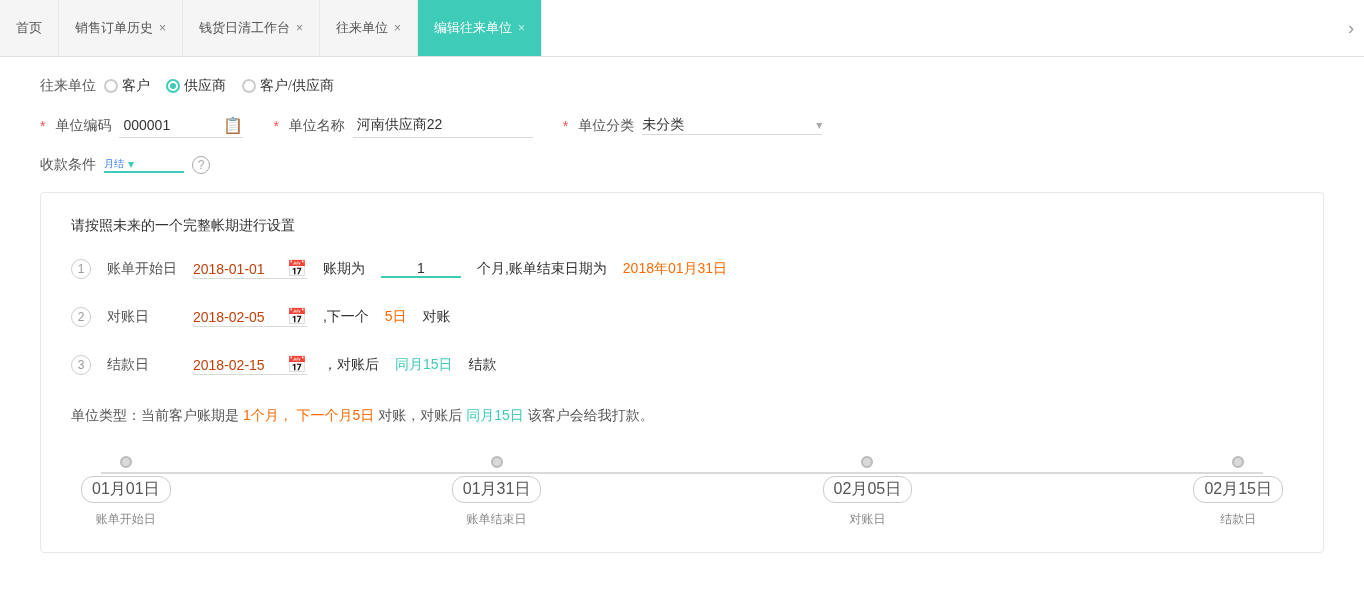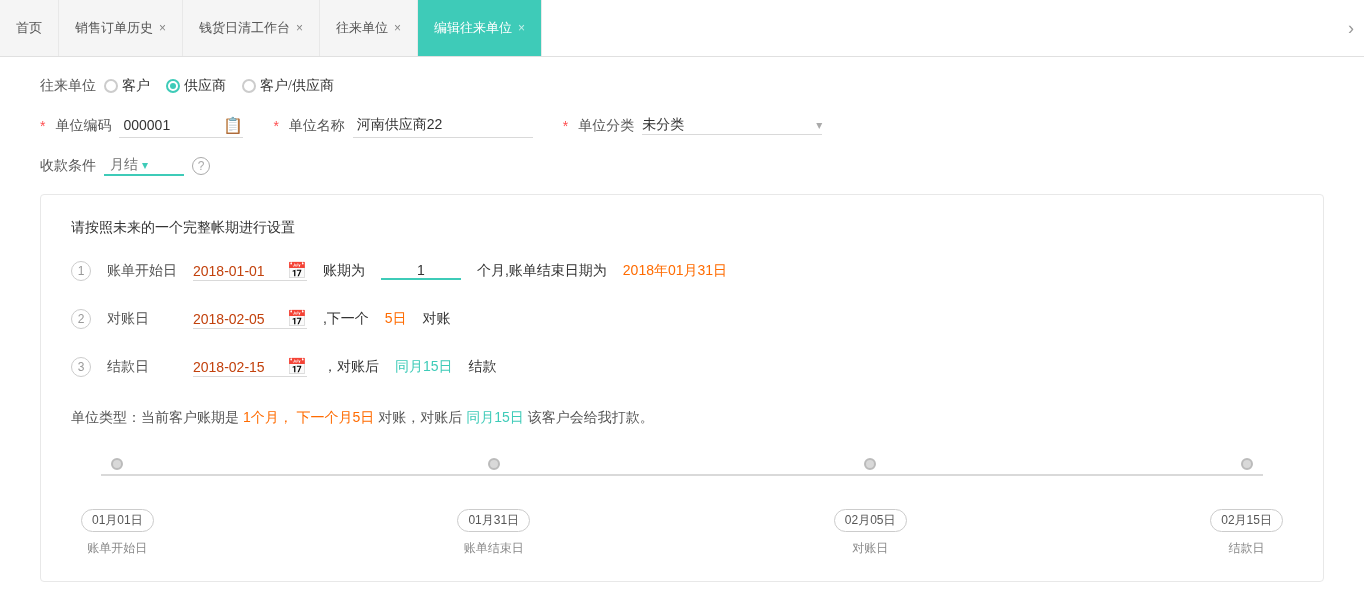--- a/index.html
+++ b/index.html
@@ -164,23 +164,22 @@
 
     .condition-select {
       display: flex;
       align-items: center;
       border-bottom: 2px solid #3ecbb8;
       gap: 4px;
       min-width: 80px;
     }
 
     .condition-value {
-      color: #737373;
-      font-size: 14px;
-      margin-left: 6px;
+      color: #3b82f6;
+      font-size: 10px;
     }
 
     .help-icon {
       width: 18px;
       height: 18px;
       border-radius: 50%;
       border: 1px solid #aaa;
       display: inline-flex;
       align-items: center;
       justify-content: center;
@@ -286,25 +285,24 @@
       height: 12px;
       border-radius: 50%;
       background: #d9d9d9;
       border: 2px solid #bbb;
     }
 
     .point-date {
       border: 1px solid #ccc;
       border-radius: 12px;
       padding: 2px 10px;
-      font-size: 12px;
+      font-size: 16px;
       color: #555;
       background: #fff;
       white-space: nowrap;
-      margin-top: 31px;
     }
 
     .point-label {
       font-size: 12px;
       color: #888;
       white-space: nowrap;
     }
   </style>
 </head>
 <body>

